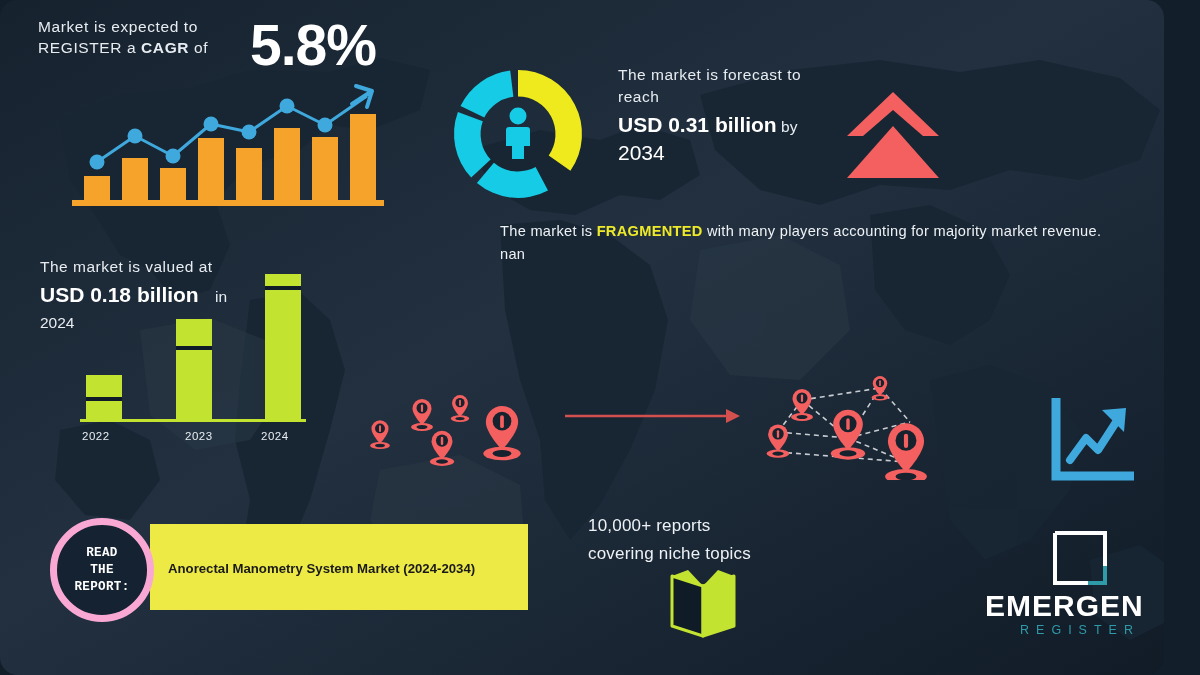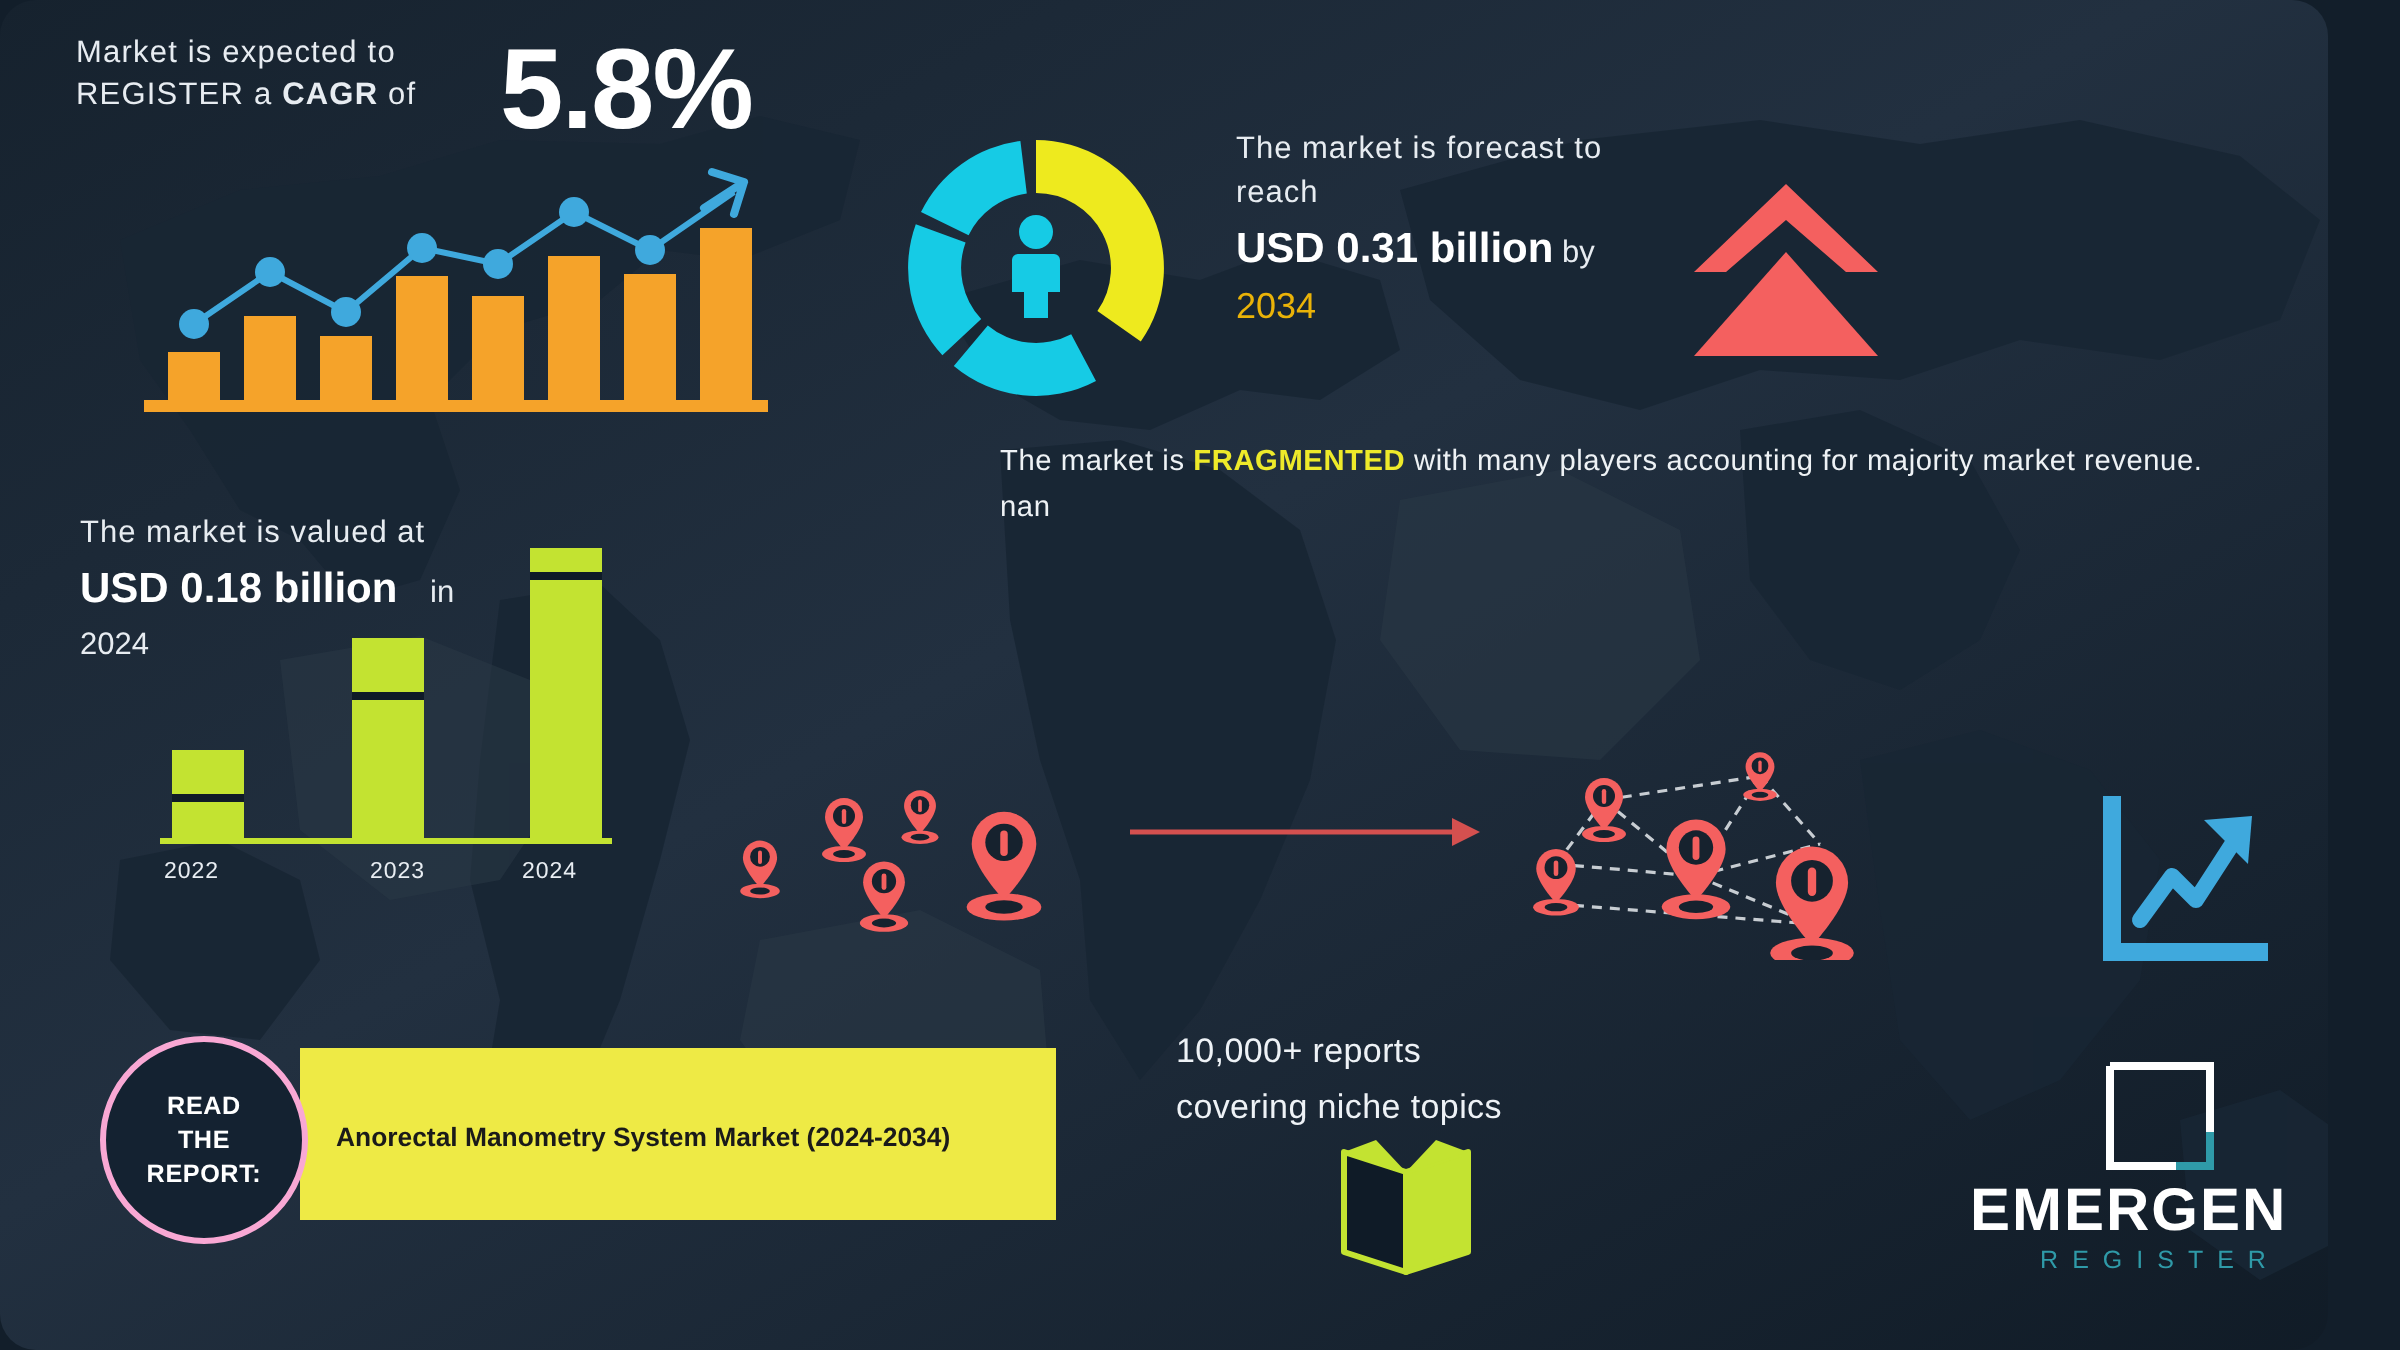--- a/index.html
+++ b/index.html
@@ -19,21 +19,21 @@
   #cagr-value {
     position:absolute; left:212px; top:-4px;
     font-size:57px; font-weight:700; color:#ffffff; letter-spacing:-1px; line-height:66px;
   }
 
   
   #forecast-block { position:absolute; left:618px; top:64px; width:250px; }
   #forecast-block .l1 { font-size:15.5px; color:#e7ecf1; line-height:22px; letter-spacing:.5px; }
   #forecast-block .l2 { font-size:21px; font-weight:700; color:#ffffff; line-height:30px; margin-top:2px;}
   #forecast-block .l2 .sm { font-size:15.5px; font-weight:400; color:#e7ecf1;}
-  #forecast-block .l3 { font-size:18px; color:#eab308; line-height:22px; }
+  #forecast-block .l3 { font-size:21px; color:#ffffff; line-height:22px; }
 
   
   #frag { position:absolute; left:500px; top:220px; width:630px;
           font-size:14.6px; line-height:23px; color:#eef2f5; letter-spacing:.3px; }
   #frag .hl { color:#eeea2a; font-weight:700; }
 
   
   #valued-block { position:absolute; left:40px; top:256px; width:250px; }
   #valued-block .l1 { font-size:15.5px; color:#e7ecf1; line-height:22px; letter-spacing:.5px;}
   #valued-block .l2 { font-size:21px; font-weight:700; color:#ffffff; line-height:30px; margin-top:2px;}
@@ -46,22 +46,22 @@
 
   
   #reports-text { position:absolute; left:588px; top:512px; width:240px;
                   font-size:17px; line-height:28px; color:#eef2f6; letter-spacing:.2px;}
 
   
   #read-banner { position:absolute; left:150px; top:524px; width:378px; height:86px; background:#eeea45; }
   #read-banner-label { position:absolute; left:168px; top:561px; width:350px;
         font-size:13.2px; font-weight:700; color:#1a1a1a; letter-spacing:0px; }
   #read-circle { position:absolute; left:50px; top:518px; width:104px; height:104px;
-        border-radius:50%; background:#142231; border:3px solid #f9a8d4;
-        display:flex; align-items:center; justify-content:center; }
+        border-radius:50%; background:#142231; border:7px solid #f9a8d4;
+        display:flex; align-items:center; justify-content:center;font-family:Liberation Mono, monospace; }
   #read-circle span { font-size:12.6px; font-weight:700; color:#ffffff; line-height:17px;
         text-align:center; letter-spacing:.3px; }
 
   
   #logo { position:absolute; left:985px; top:530px; width:190px; }
   #logo-mark { position:relative; width:56px; height:56px; margin:0 auto 4px auto; }
   #logo-word { font-size:30px; font-weight:700; color:#ffffff; letter-spacing:1px; line-height:32px;}
   #logo-sub { font-size:12.5px; color:#2f9aa8; letter-spacing:7px; text-align:center; margin-top:1px; }
 </style>
 </head>

